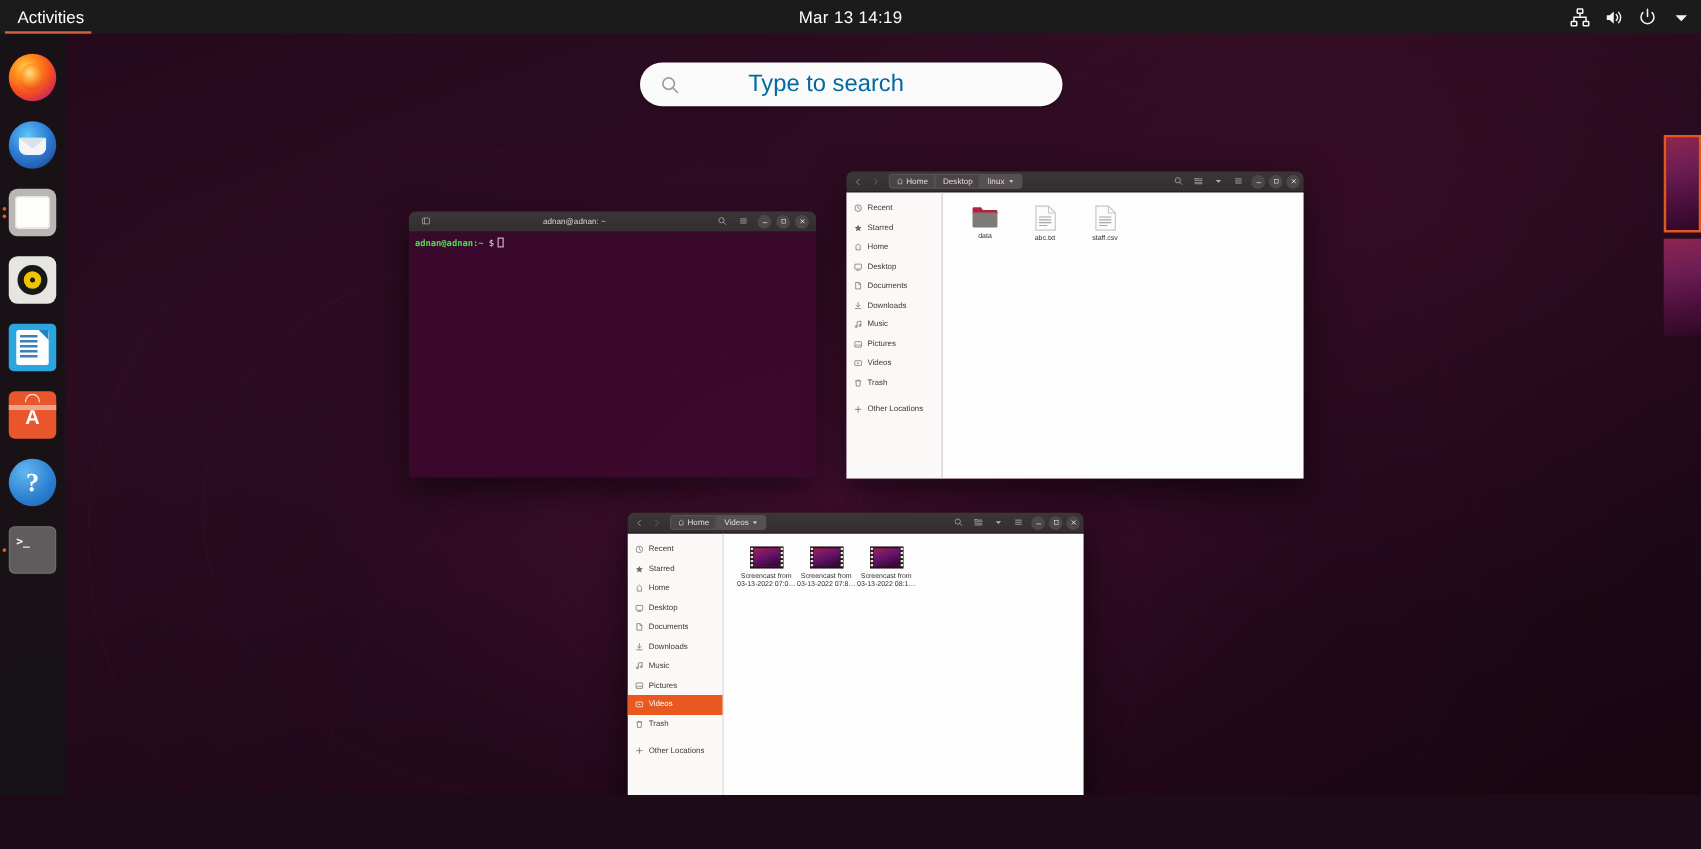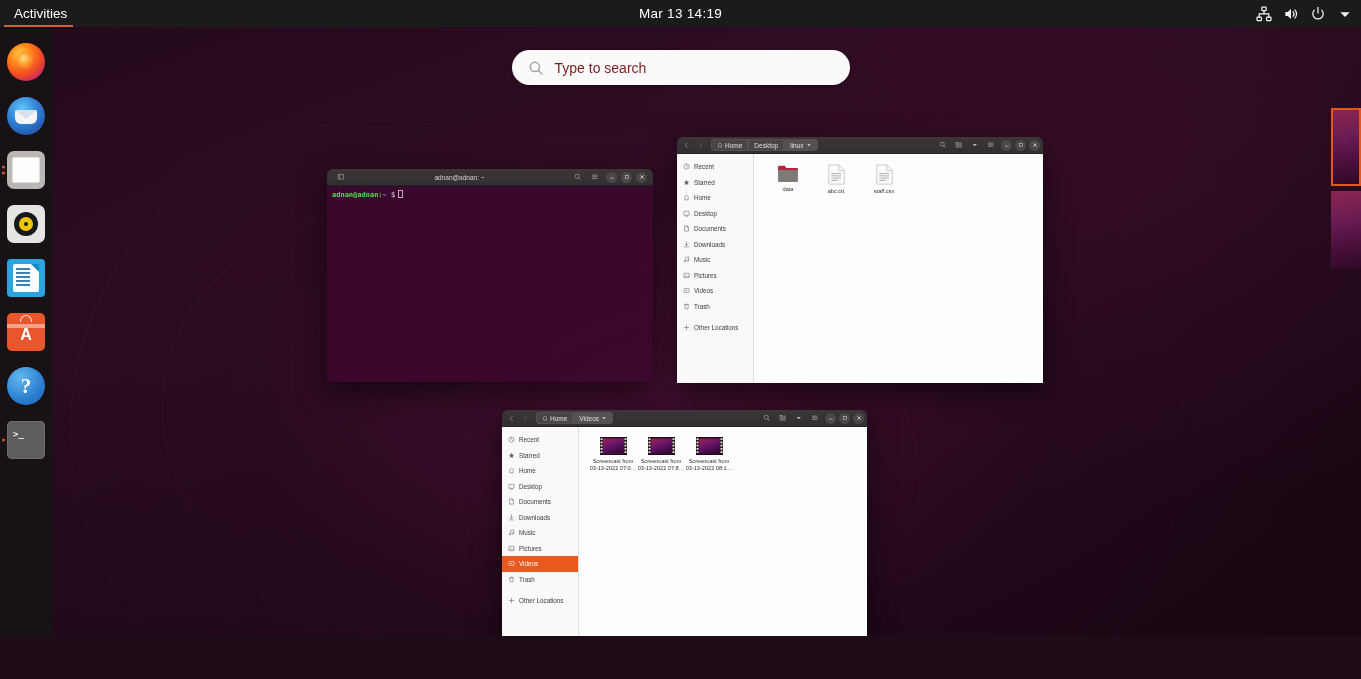--- a/index.html
+++ b/index.html
@@ -78,21 +78,21 @@
     width: 338px; height: 35px;
     background: #fafafa;
     border-radius: 18px;
     display: flex; align-items: center;
     padding: 0 16px;
     gap: 11px;
     box-shadow: 0 1px 3px rgba(0,0,0,0.35);
     cursor: text;
   }
   #searchbox .mag { width: 16px; height: 16px; flex: none; opacity: .55; }
-  #searchbox .ph { color: #7f1d1d; font-size: 14px; }
+  #searchbox .ph { color: #0369a1; font-size: 19px; margin-left: 44px; }
 
   
   #dock {
     position: absolute; left: 0; top: 27px;
     width: 52px; height: 652px;
     background: rgba(23,20,22,0.92);
     z-index: 50;
     display: flex; flex-direction: column; align-items: center;
   }
   .dock-item {

